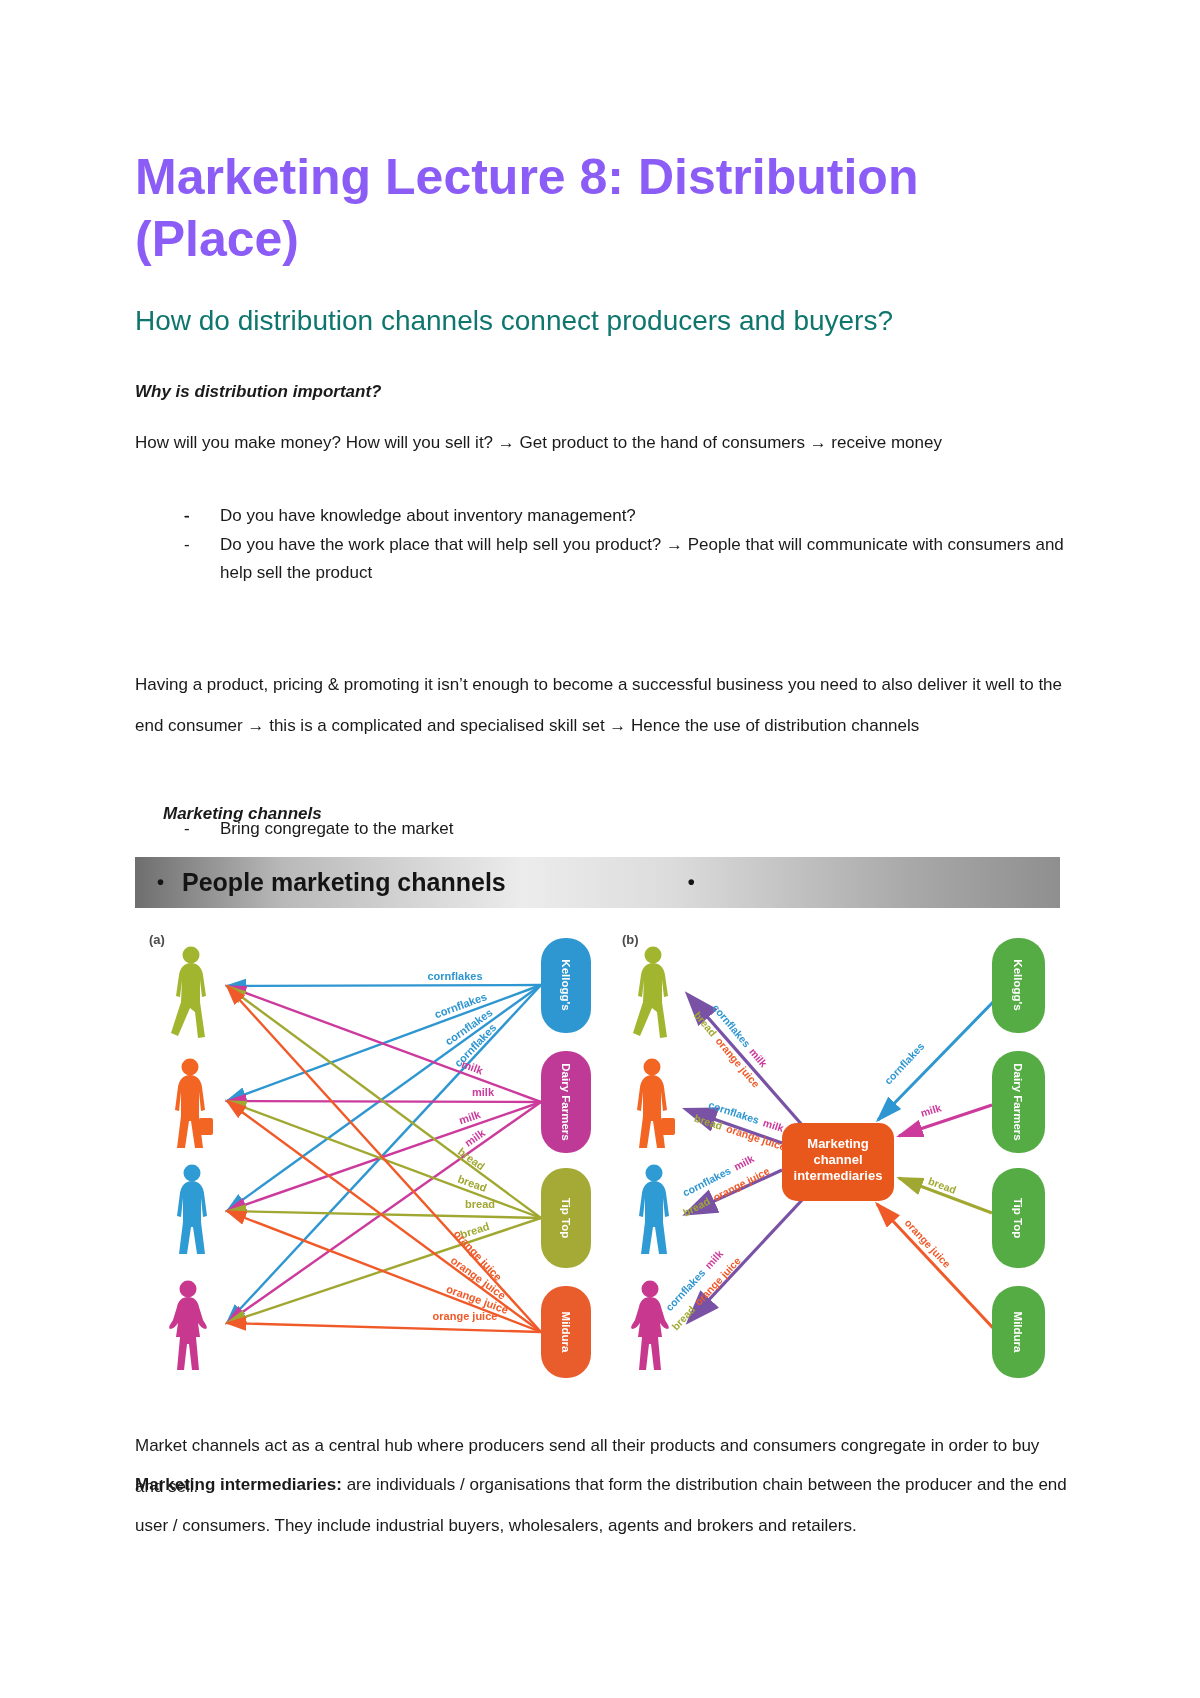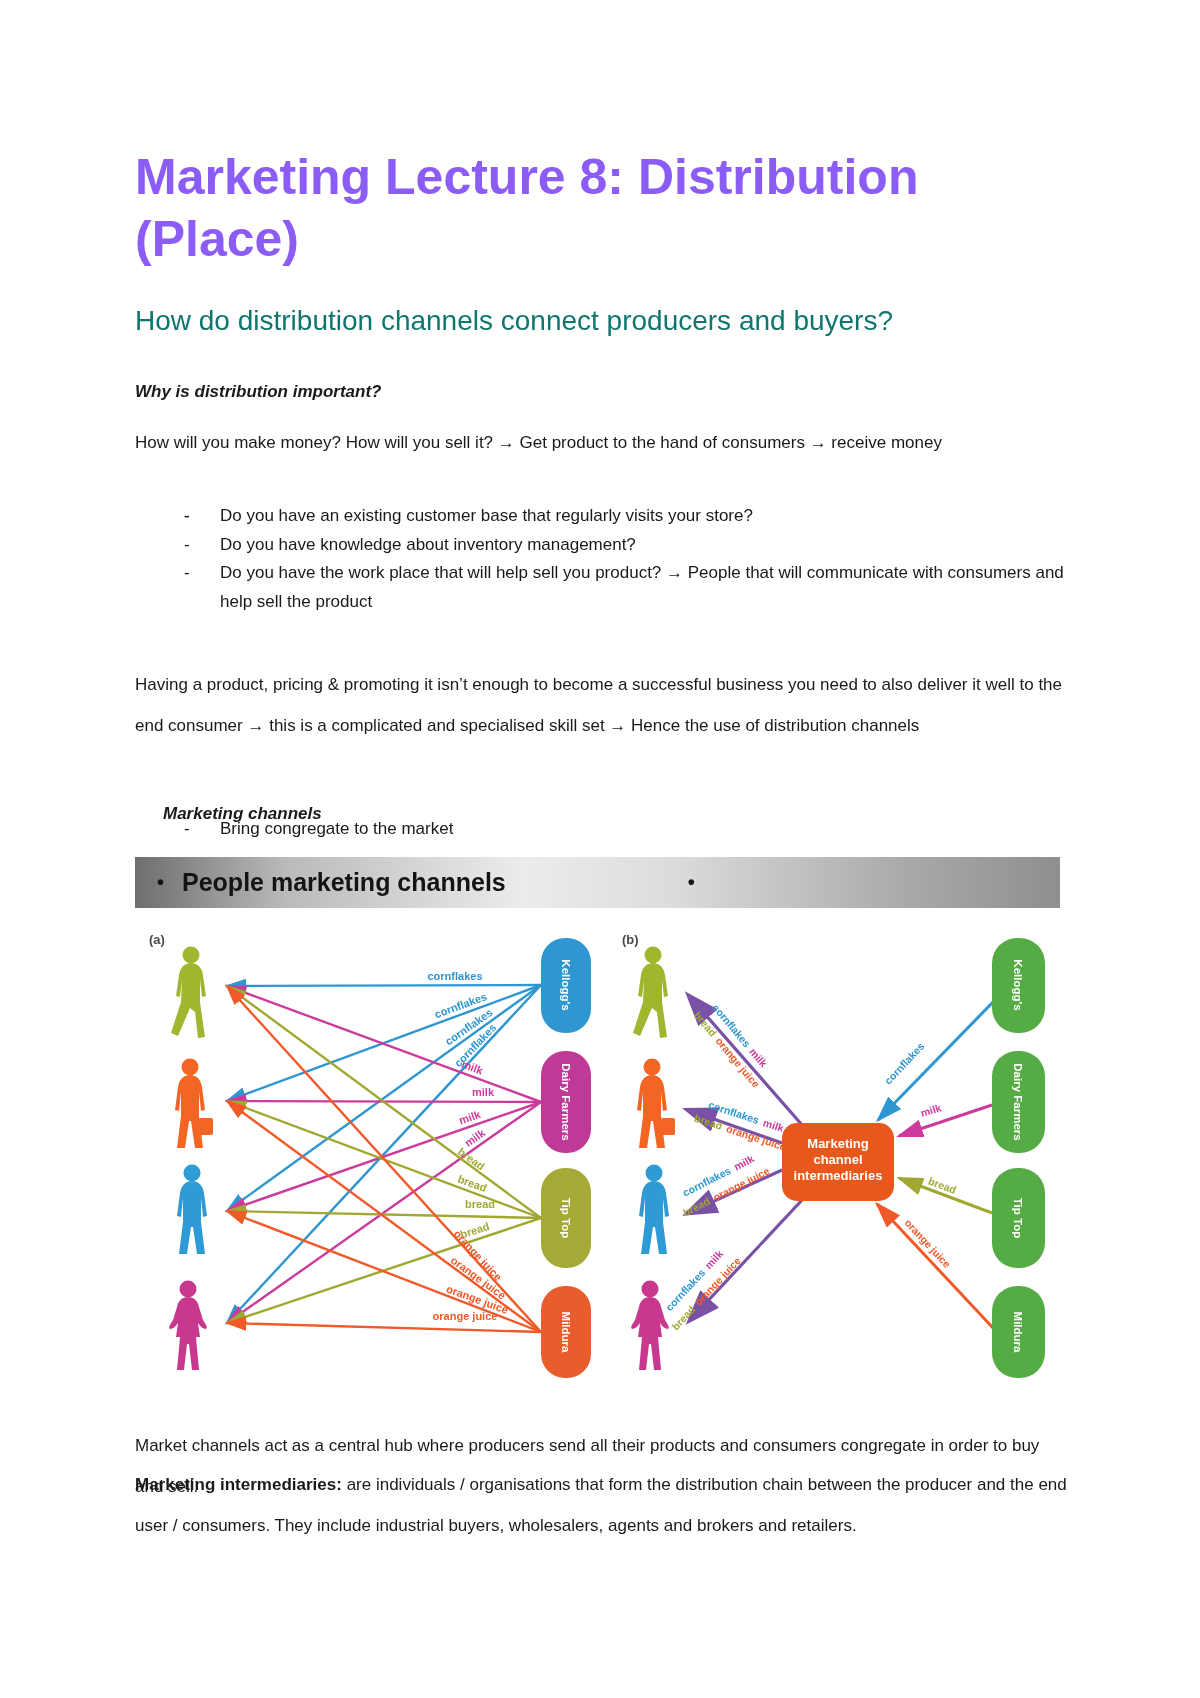--- a/index.html
+++ b/index.html
@@ -37,21 +37,21 @@
 </head>
 <body>
 
 <div class="abs doc-title">Marketing Lecture 8: Distribution (Place)</div>
 <div class="abs doc-h2">How do distribution channels connect producers and buyers?</div>
 <div class="abs subhead sub1">Why is distribution important?</div>
 <div class="abs para p1">How will you make money? How will you sell it? → Get product to the hand of consumers → receive money</div>
 
 <ul class="abs dashlist">
   <li><span class="dash">-</span></li>
-  <li><span class="dash">-</span><span>Do you have an existing customer base that regularly visits your store?</span></li>
+  <li><span class="dash">-</span></li>
   <li><span class="dash">-</span><span>Do you have knowledge about inventory management?</span></li>
   <li><span class="dash">-</span><span>Do you have the work place that will help sell you product? → People that will communicate with consumers and help sell the product</span></li>
 </ul>
 
 <div class="abs para p2">Having a product, pricing &amp; promoting it isn’t enough to become a successful business you need to also deliver it well to the end consumer → this is a complicated and specialised skill set → Hence the use of distribution channels</div>
 <div class="abs subhead sub2">Marketing channels</div>
 
 <ul class="abs dashlist list2">
   <li><span class="dash">-</span><span>Bring congregate to the market</span></li>
 </ul>

